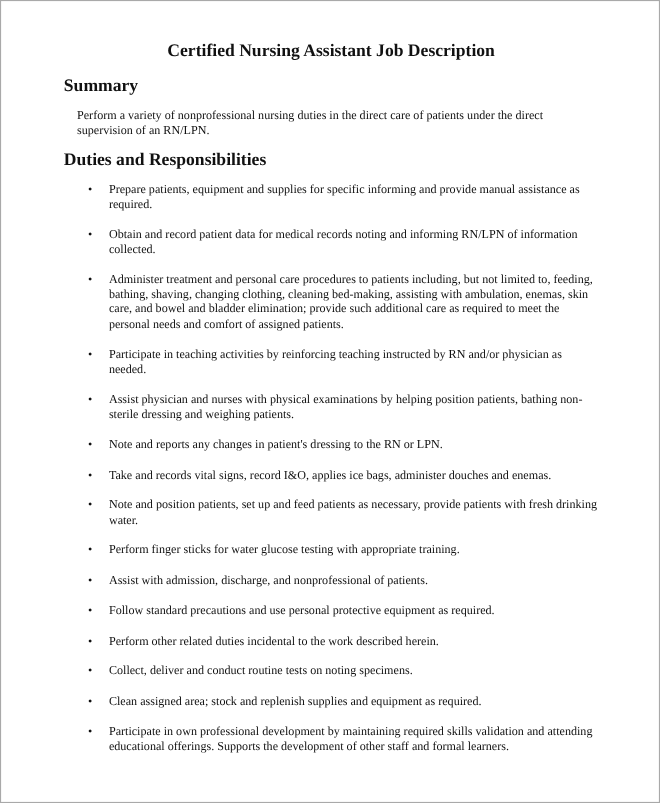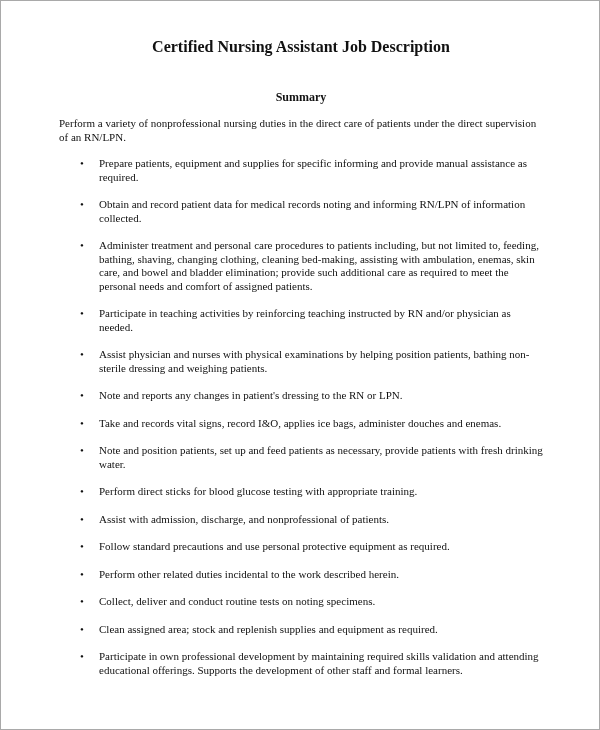--- a/index.html
+++ b/index.html
@@ -20,33 +20,32 @@
   }
   .content {
     box-sizing: border-box;
     padding: 36px 55px 0 57px;
   }
   .doc-title {
     text-align: center;
     font-size: 16px;
     line-height: 20px;
     font-weight: bold;
-    margin: 0 0 33px 0;
+    margin: 0 0 15px 0;
   }
   .section-heading {
-    font-size: 12px;
+    font-size: 16px;
     line-height: 14px;
     font-weight: bold;
     margin: 0 0 13px 0;
-    text-align: center;
   }
   .body-para {
     font-size: 11px;
     line-height: 13.5px;
-    margin: 0 0 13px 1px;
+    margin: 0 0 13px 12px;
   }
   ul.duties {
     list-style: none;
     margin: 0;
     padding: 0;
   }
   li.duty {
     display: flex;
     align-items: flex-start;
     font-size: 11px;
@@ -68,20 +67,21 @@
 
 <div class="page">
   <div class="content">
 
     <h1 class="doc-title">Certified Nursing Assistant Job Description</h1>
 
     <h2 class="section-heading">Summary</h2>
 
     <p class="body-para">Perform a variety of nonprofessional nursing duties in the direct care of patients under the direct supervision of an RN/LPN.</p>
 
+    <h2 class="section-heading">Duties and Responsibilities</h2>
 
     <ul class="duties">
       <li class="duty">
         <span class="dot">•</span>
         <span class="txt">Prepare patients, equipment and supplies for specific informing and provide manual assistance as required.</span>
       </li>
       <li class="duty">
         <span class="dot">•</span>
         <span class="txt">Obtain and record patient data for medical records noting and informing RN/LPN of information collected.</span>
       </li>
@@ -104,21 +104,21 @@
       <li class="duty">
         <span class="dot">•</span>
         <span class="txt">Take and records vital signs, record I&amp;O, applies ice bags, administer douches and enemas.</span>
       </li>
       <li class="duty">
         <span class="dot">•</span>
         <span class="txt">Note and position patients, set up and feed patients as necessary, provide patients with fresh drinking water.</span>
       </li>
       <li class="duty">
         <span class="dot">•</span>
-        <span class="txt">Perform direct sticks for blood glucose testing with appropriate training.</span>
+        <span class="txt">Perform finger sticks for water glucose testing with appropriate training.</span>
       </li>
       <li class="duty">
         <span class="dot">•</span>
         <span class="txt">Assist with admission, discharge, and nonprofessional of patients.</span>
       </li>
       <li class="duty">
         <span class="dot">•</span>
         <span class="txt">Follow standard precautions and use personal protective equipment as required.</span>
       </li>
       <li class="duty">

